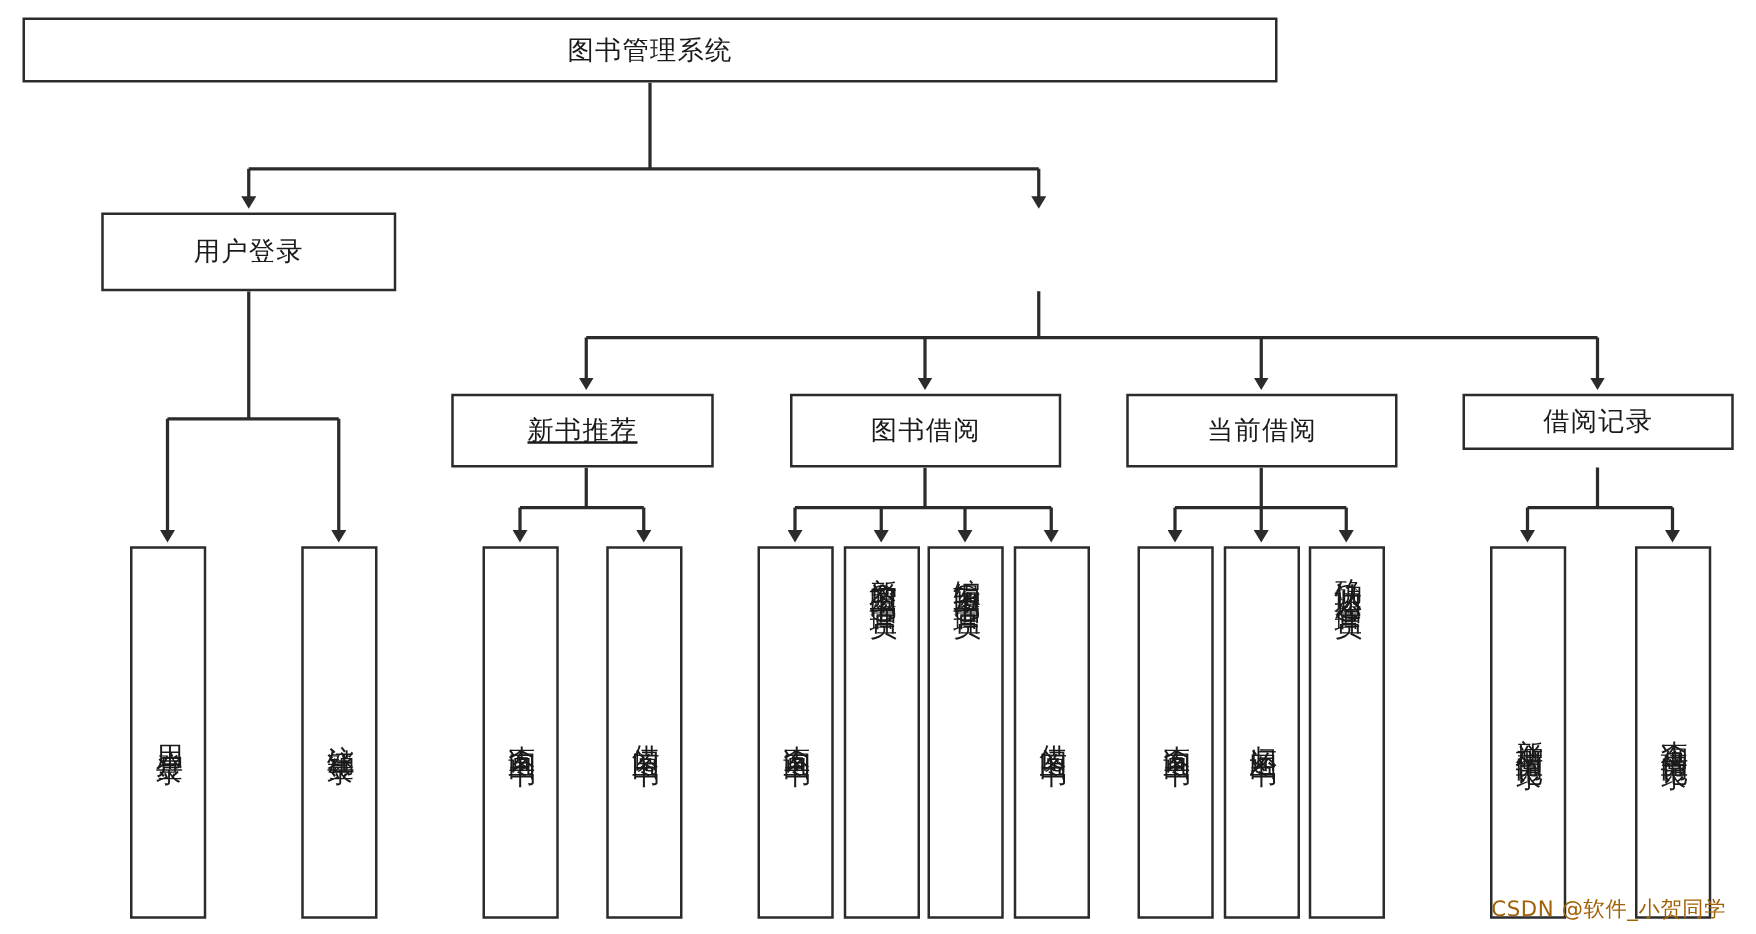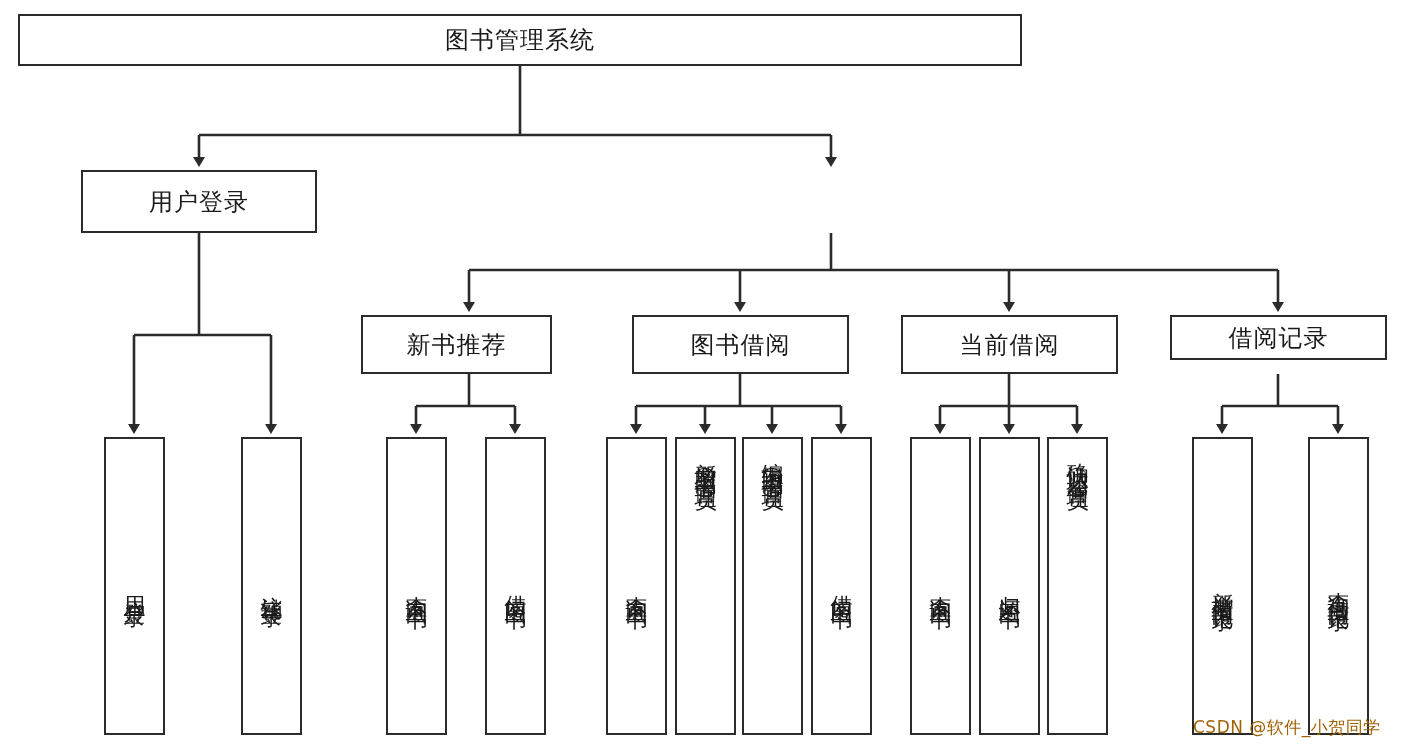--- a/index.html
+++ b/index.html
@@ -29,21 +29,21 @@
     position: absolute;
     box-sizing: border-box;
     border: 2.5px solid #2b2b2b;
     background: #ffffff;
     display: flex;
     align-items: center;
     justify-content: center;
     color: #1a1a1a;
   }
   .node .label {
-    font-size: 24px;
+    font-size: 21px;
     line-height: 1.25;
     letter-spacing: 1px;
     white-space: nowrap;
     color: #1a1a1a;
   }
   
   .node.leaf {
     align-items: flex-start;
     justify-content: center;
     padding-top: 6px;
@@ -126,21 +126,21 @@
 
   <div class="node" style="left:18px; top:14px; width:1004px; height:52px;">
     <span class="label">图书管理系统</span>
   </div>
 
   <div class="node" style="left:81px; top:170px; width:236px; height:63px;">
     <span class="label">用户登录</span>
   </div>
 
 
-  <div class="node" style="left:361px; top:315px; width:191px; height:59px;">
+  <div class="node" style="left:361px; top:315px; width:210px; height:59px;text-decoration:underline;">
     <span class="label">新书推荐</span>
   </div>
 
   <div class="node" style="left:632px; top:315px; width:217px; height:59px;">
     <span class="label">图书借阅</span>
   </div>
 
   <div class="node" style="left:901px; top:315px; width:217px; height:59px;">
     <span class="label">当前借阅</span>
   </div>

